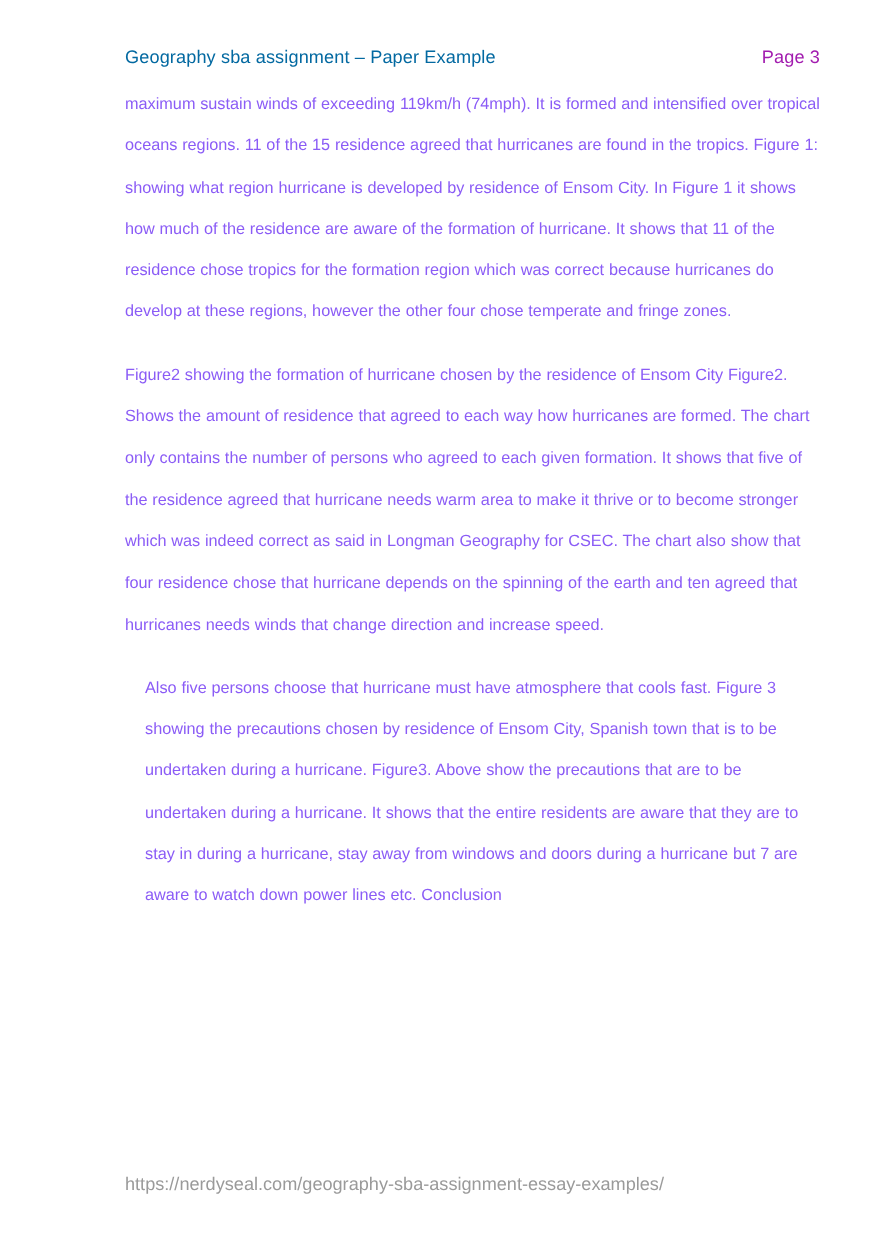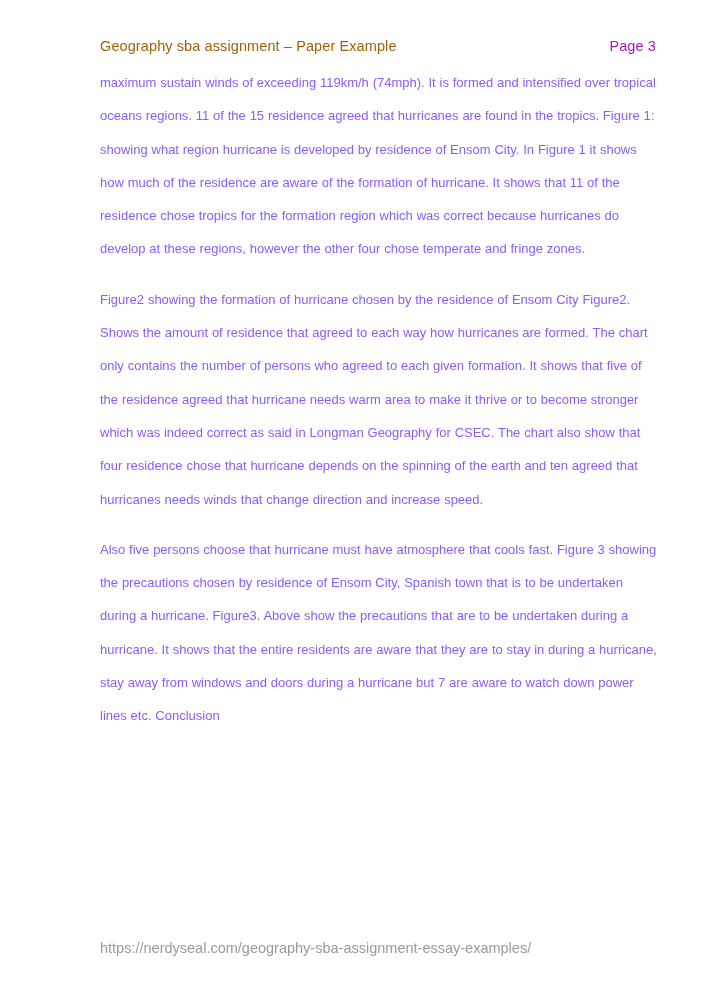--- a/index.html
+++ b/index.html
@@ -35,21 +35,21 @@
     display: flex;
     justify-content: space-between;
     align-items: baseline;
     font-size: 14.5px;
     color: #8c8c8c;
     letter-spacing: 0.1px;
     white-space: nowrap;
   }
   .doc-header .title {
     font-size: 14.5px;
-    color: #a16207;
+    color: #0369a1;
   }
   .doc-header .pageno {
     font-size: 14.5px;
     color: #a21caf;
   }
   .body-copy {
     position: absolute;
     top: 66px;
     left: 0;
     width: 558px;
@@ -57,20 +57,21 @@
   .body-copy p {
     margin: 0 0 17px 0;
     font-size: 13px;
     line-height: 33.3px;
     color: #8b5cf6;
     text-align: left;
     word-spacing: 0.2px;
   }
   .body-copy p:last-child {
     margin-bottom: 0;
+    margin-left: 16px;
   }
   .doc-footer {
     position: absolute;
     top: 938px;
     left: 0;
     width: 556px;
     font-size: 14.5px;
     line-height: 20px;
     color: #9a9a9a;
     white-space: nowrap;

